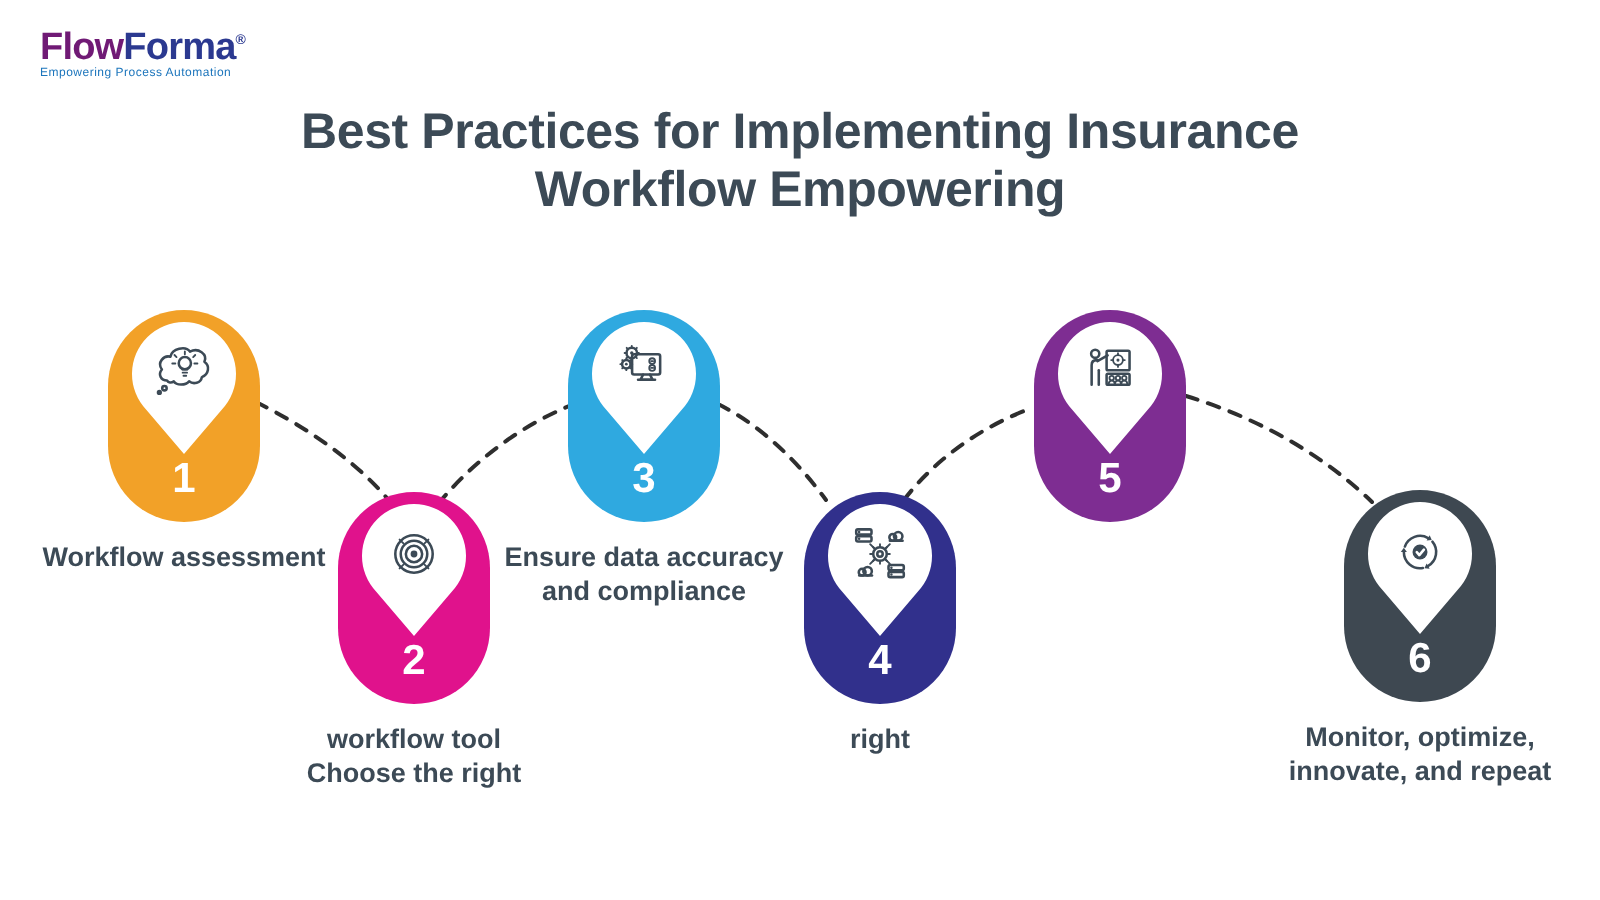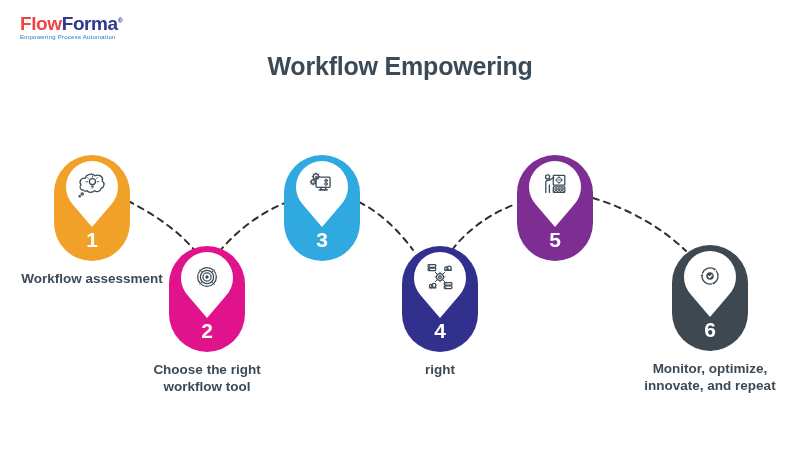--- a/index.html
+++ b/index.html
@@ -29,25 +29,26 @@
   .label{position:absolute;left:50%;top:116px;transform:translateX(-50%);
          width:190px;text-align:center;font-size:13.5px;font-weight:bold;
          line-height:16.5px;color:var(--ink);white-space:nowrap;}
 </style>
 </head>
 <body style="--ink: #3C4A56;">
 
 <div class="canvas">
 
   <div class="logo">
-    <div class="brand"><span style="color: #ef4444;">Flow</span><span style="color: rgb(43, 57, 144); text-align: right;">Forma</span><span class="tm" style="color: rgb(43, 57, 144);">®</span></div>
+    <div class="brand"><span style="color: #701a75;">Flow</span><span style="color: rgb(43, 57, 144); text-align: right;">Forma</span><span class="tm" style="color: rgb(43, 57, 144);">®</span></div>
     <div class="tagline" style="color: rgb(28, 117, 188);">Empowering Process Automation</div>
   </div>
 
   <div class="title" style="color: rgb(60, 74, 86);">
+    <div>Best Practices for Implementing Insurance</div>
     <div>Workflow Empowering</div>
   </div>
 
   <svg class="connectors" width="800" height="450" viewBox="0 0 800 450">
     <g fill="none" stroke="#2E2E2E" stroke-width="2" stroke-linecap="round" stroke-dasharray="6 5.5">
       <path d="M 128 201 C 152 213 178 230 196 252"></path>
       <path d="M 219 252 C 238 229 262 212 287 202"></path>
       <path d="M 359 202 C 381 213 399 231 413 250"></path>
       <path d="M 452 250 C 467 230 491 213 516 204"></path>
       <path d="M 593 198 C 629 209 661 227 686 251"></path>
@@ -83,22 +84,22 @@
       <svg class="icon" width="34" height="34" viewBox="0 0 40 40">
         <circle cx="20" cy="20" r="11"></circle>
         <circle cx="20" cy="20" r="7.8"></circle>
         <circle cx="20" cy="20" r="4.8"></circle>
         <circle class="fill-ink" cx="20" cy="20" r="2"></circle>
         <path class="stroke-thin" d="M26.2 13.8 L28.5 11.5 M13.8 13.8 L11.5 11.5 M26.2 26.2 L28.5 28.5 M13.8 26.2 L11.5 28.5"></path>
       </svg>
       <div class="num">2</div>
     </div>
     <div class="label">
-      <div>Choose the right</div>
-        <div>workflow tool</div>
+      <div>workflow tool</div>
+        <div>Choose the right</div>
     </div>
   </div>
 
   <div class="step" style="left:284px;top:155px">
     <div class="pill" style="background-color: rgb(47, 169, 224);">
       <svg class="pin" width="64" height="72" viewBox="0 0 64 72">
         <path d="M13.24 45 A26 26 0 1 1 50.76 45 L32 67 Z" fill="#fff"></path>
       </svg>
       <svg class="icon" width="34" height="34" viewBox="0 0 40 40">
         <rect x="13" y="9.5" width="16.5" height="12" rx="1.2"></rect>
@@ -110,20 +111,22 @@
         <circle cx="12.8" cy="8.8" r="3.1"></circle>
         <circle class="fill-ink" cx="12.8" cy="8.8" r="1"></circle>
         <path class="stroke-thin" d="M12.8 4.6 V5.7 M12.8 11.9 V13 M8.6 8.8 H9.7 M15.9 8.8 H17 M9.8 5.8 l.8 .8 M15 11 l.8 .8 M9.8 11.8 l.8 -.8 M15 6.6 l.8 -.8"></path>
         <circle cx="9.6" cy="15.4" r="2.5"></circle>
         <circle class="fill-ink" cx="9.6" cy="15.4" r="0.8"></circle>
         <path class="stroke-thin" d="M9.6 11.9 v1 M9.6 17.9 v1 M6.1 15.4 h1 M12.1 15.4 h1 M7.2 13 l.7 .7 M11.3 17.1 l.7 .7 M7.2 17.8 l.7 -.7 M11.3 13.7 l.7 -.7"></path>
       </svg>
       <div class="num">3</div>
     </div>
     <div class="label">
+      <div>Ensure data accuracy</div>
+        <div>and compliance</div>
     </div>
   </div>
 
   <div class="step" style="left:402px;top:246px">
     <div class="pill" style="background-color: rgb(49, 48, 140);">
       <svg class="pin" width="64" height="72" viewBox="0 0 64 72">
         <path d="M13.24 45 A26 26 0 1 1 50.76 45 L32 67 Z" fill="#fff"></path>
       </svg>
       <svg class="icon" width="34" height="34" viewBox="0 0 40 40">
         <circle cx="20" cy="20" r="4"></circle>

